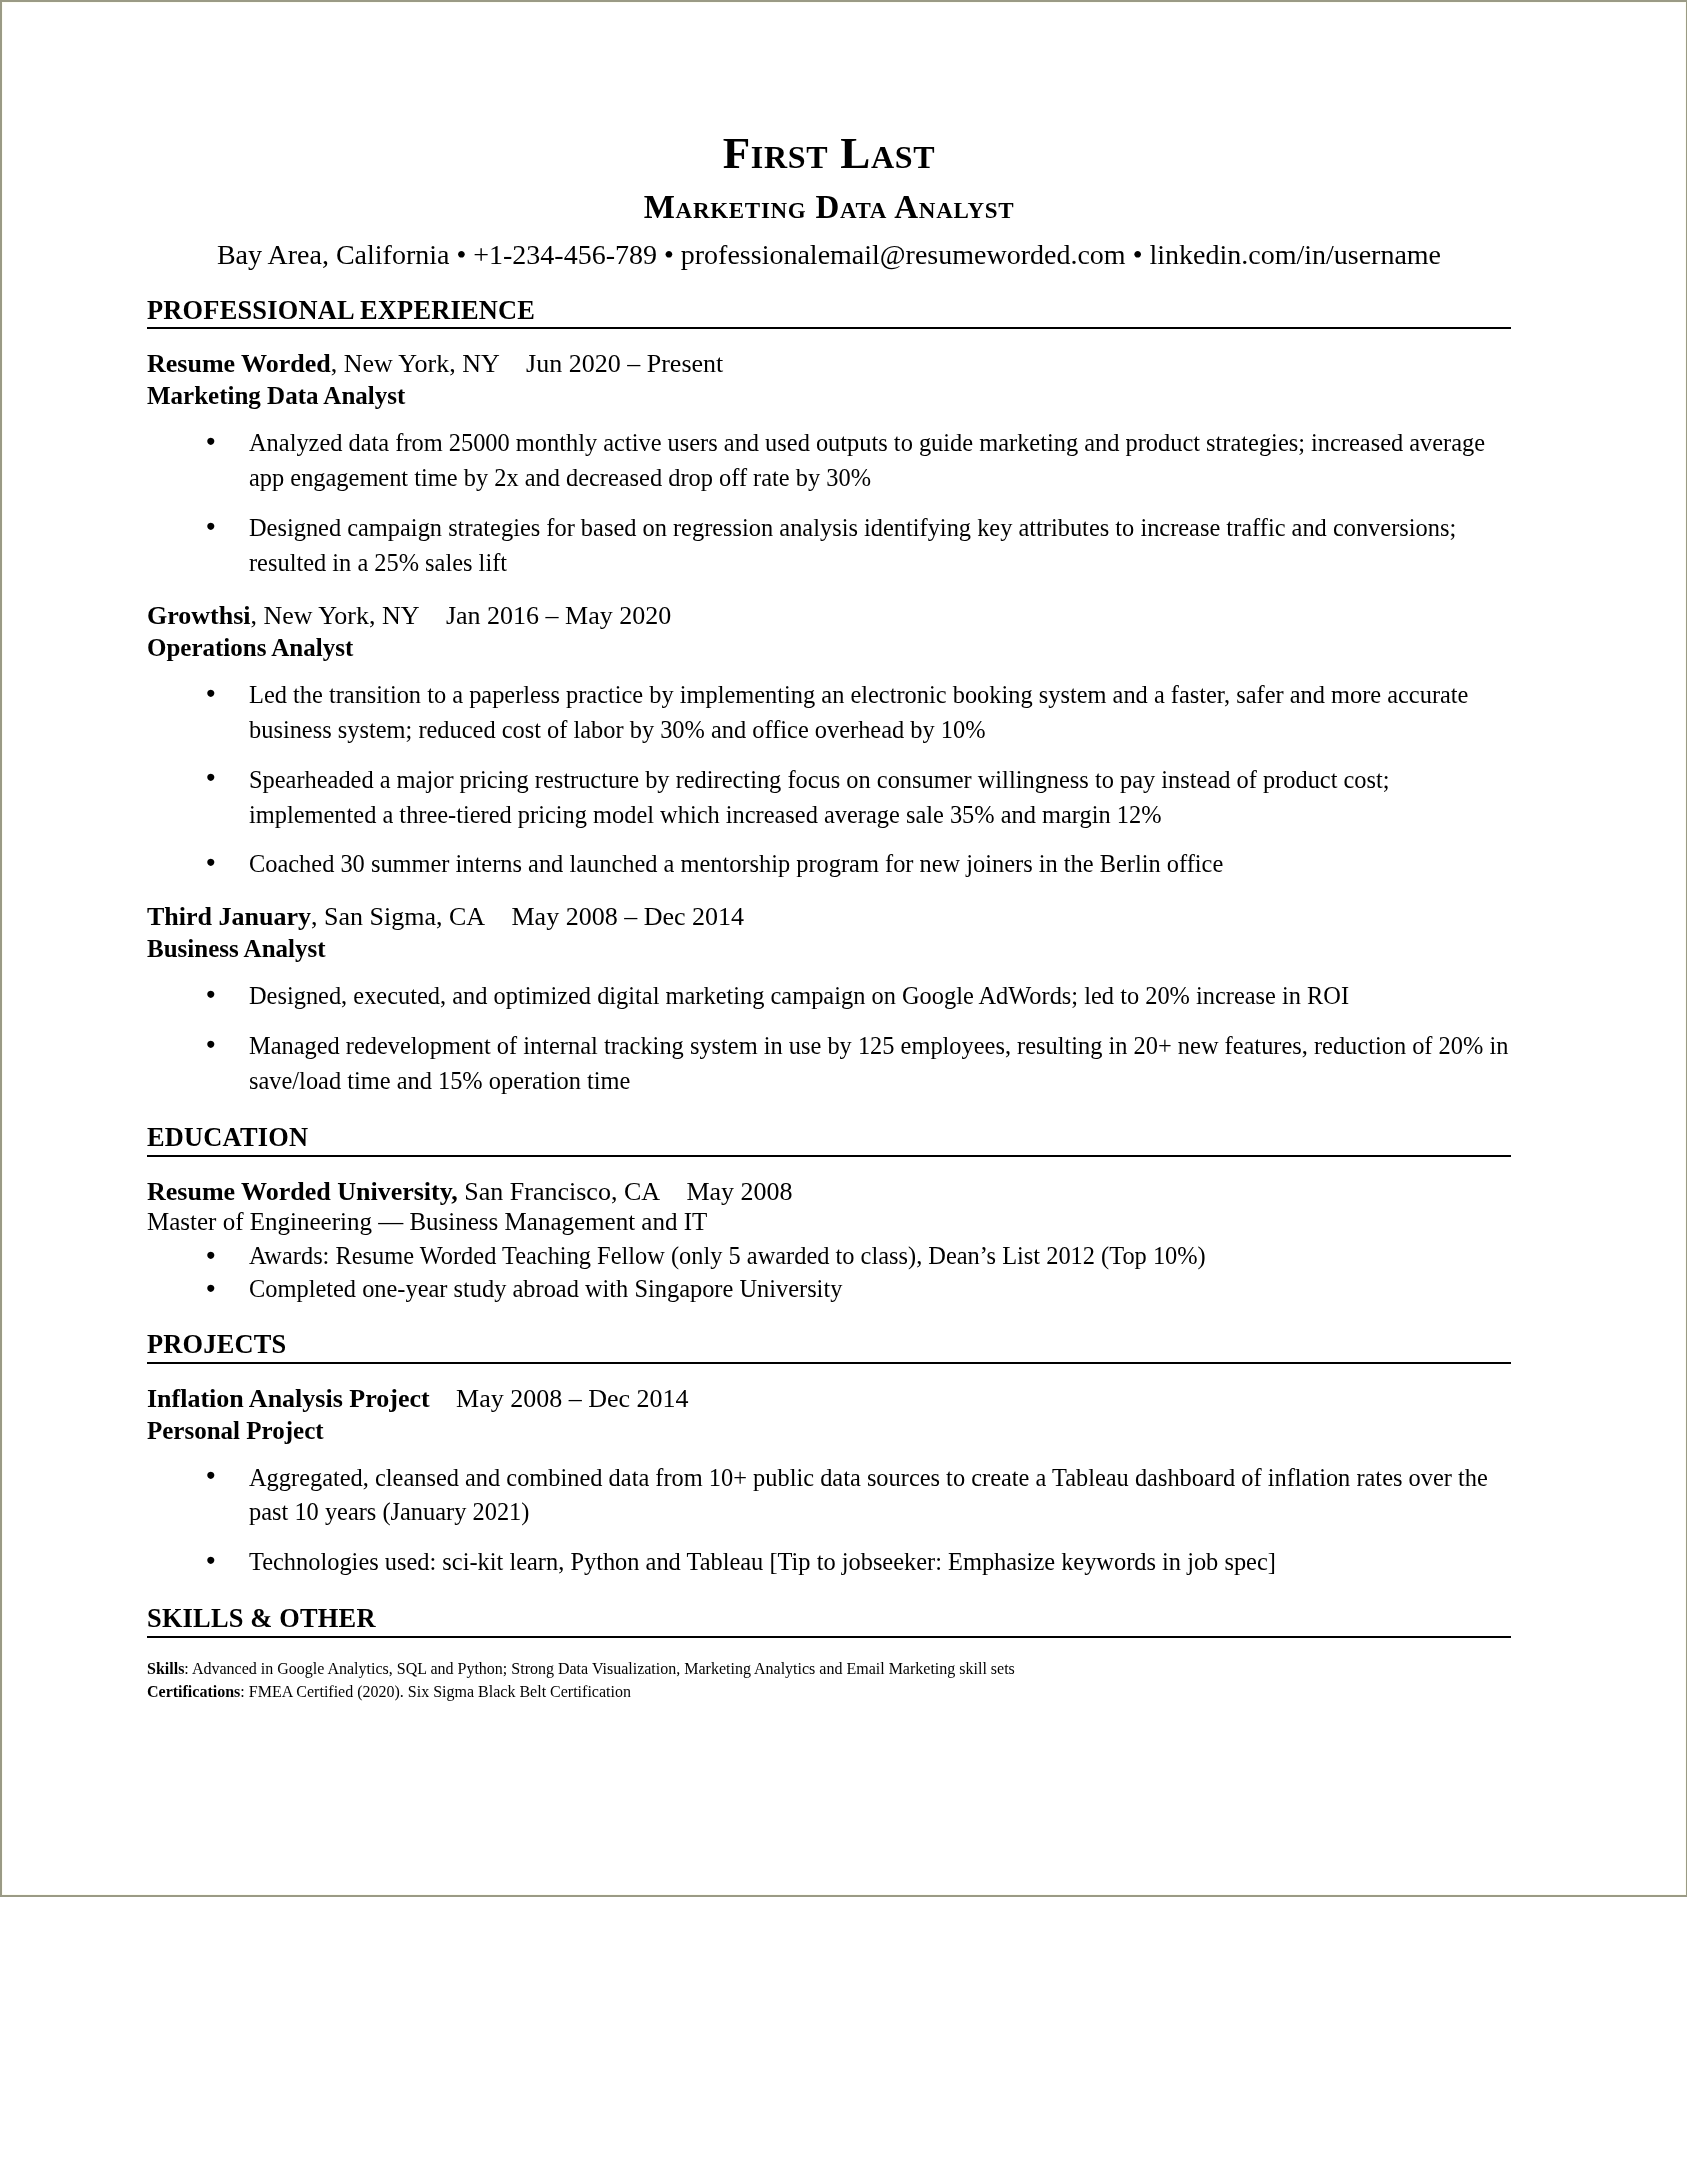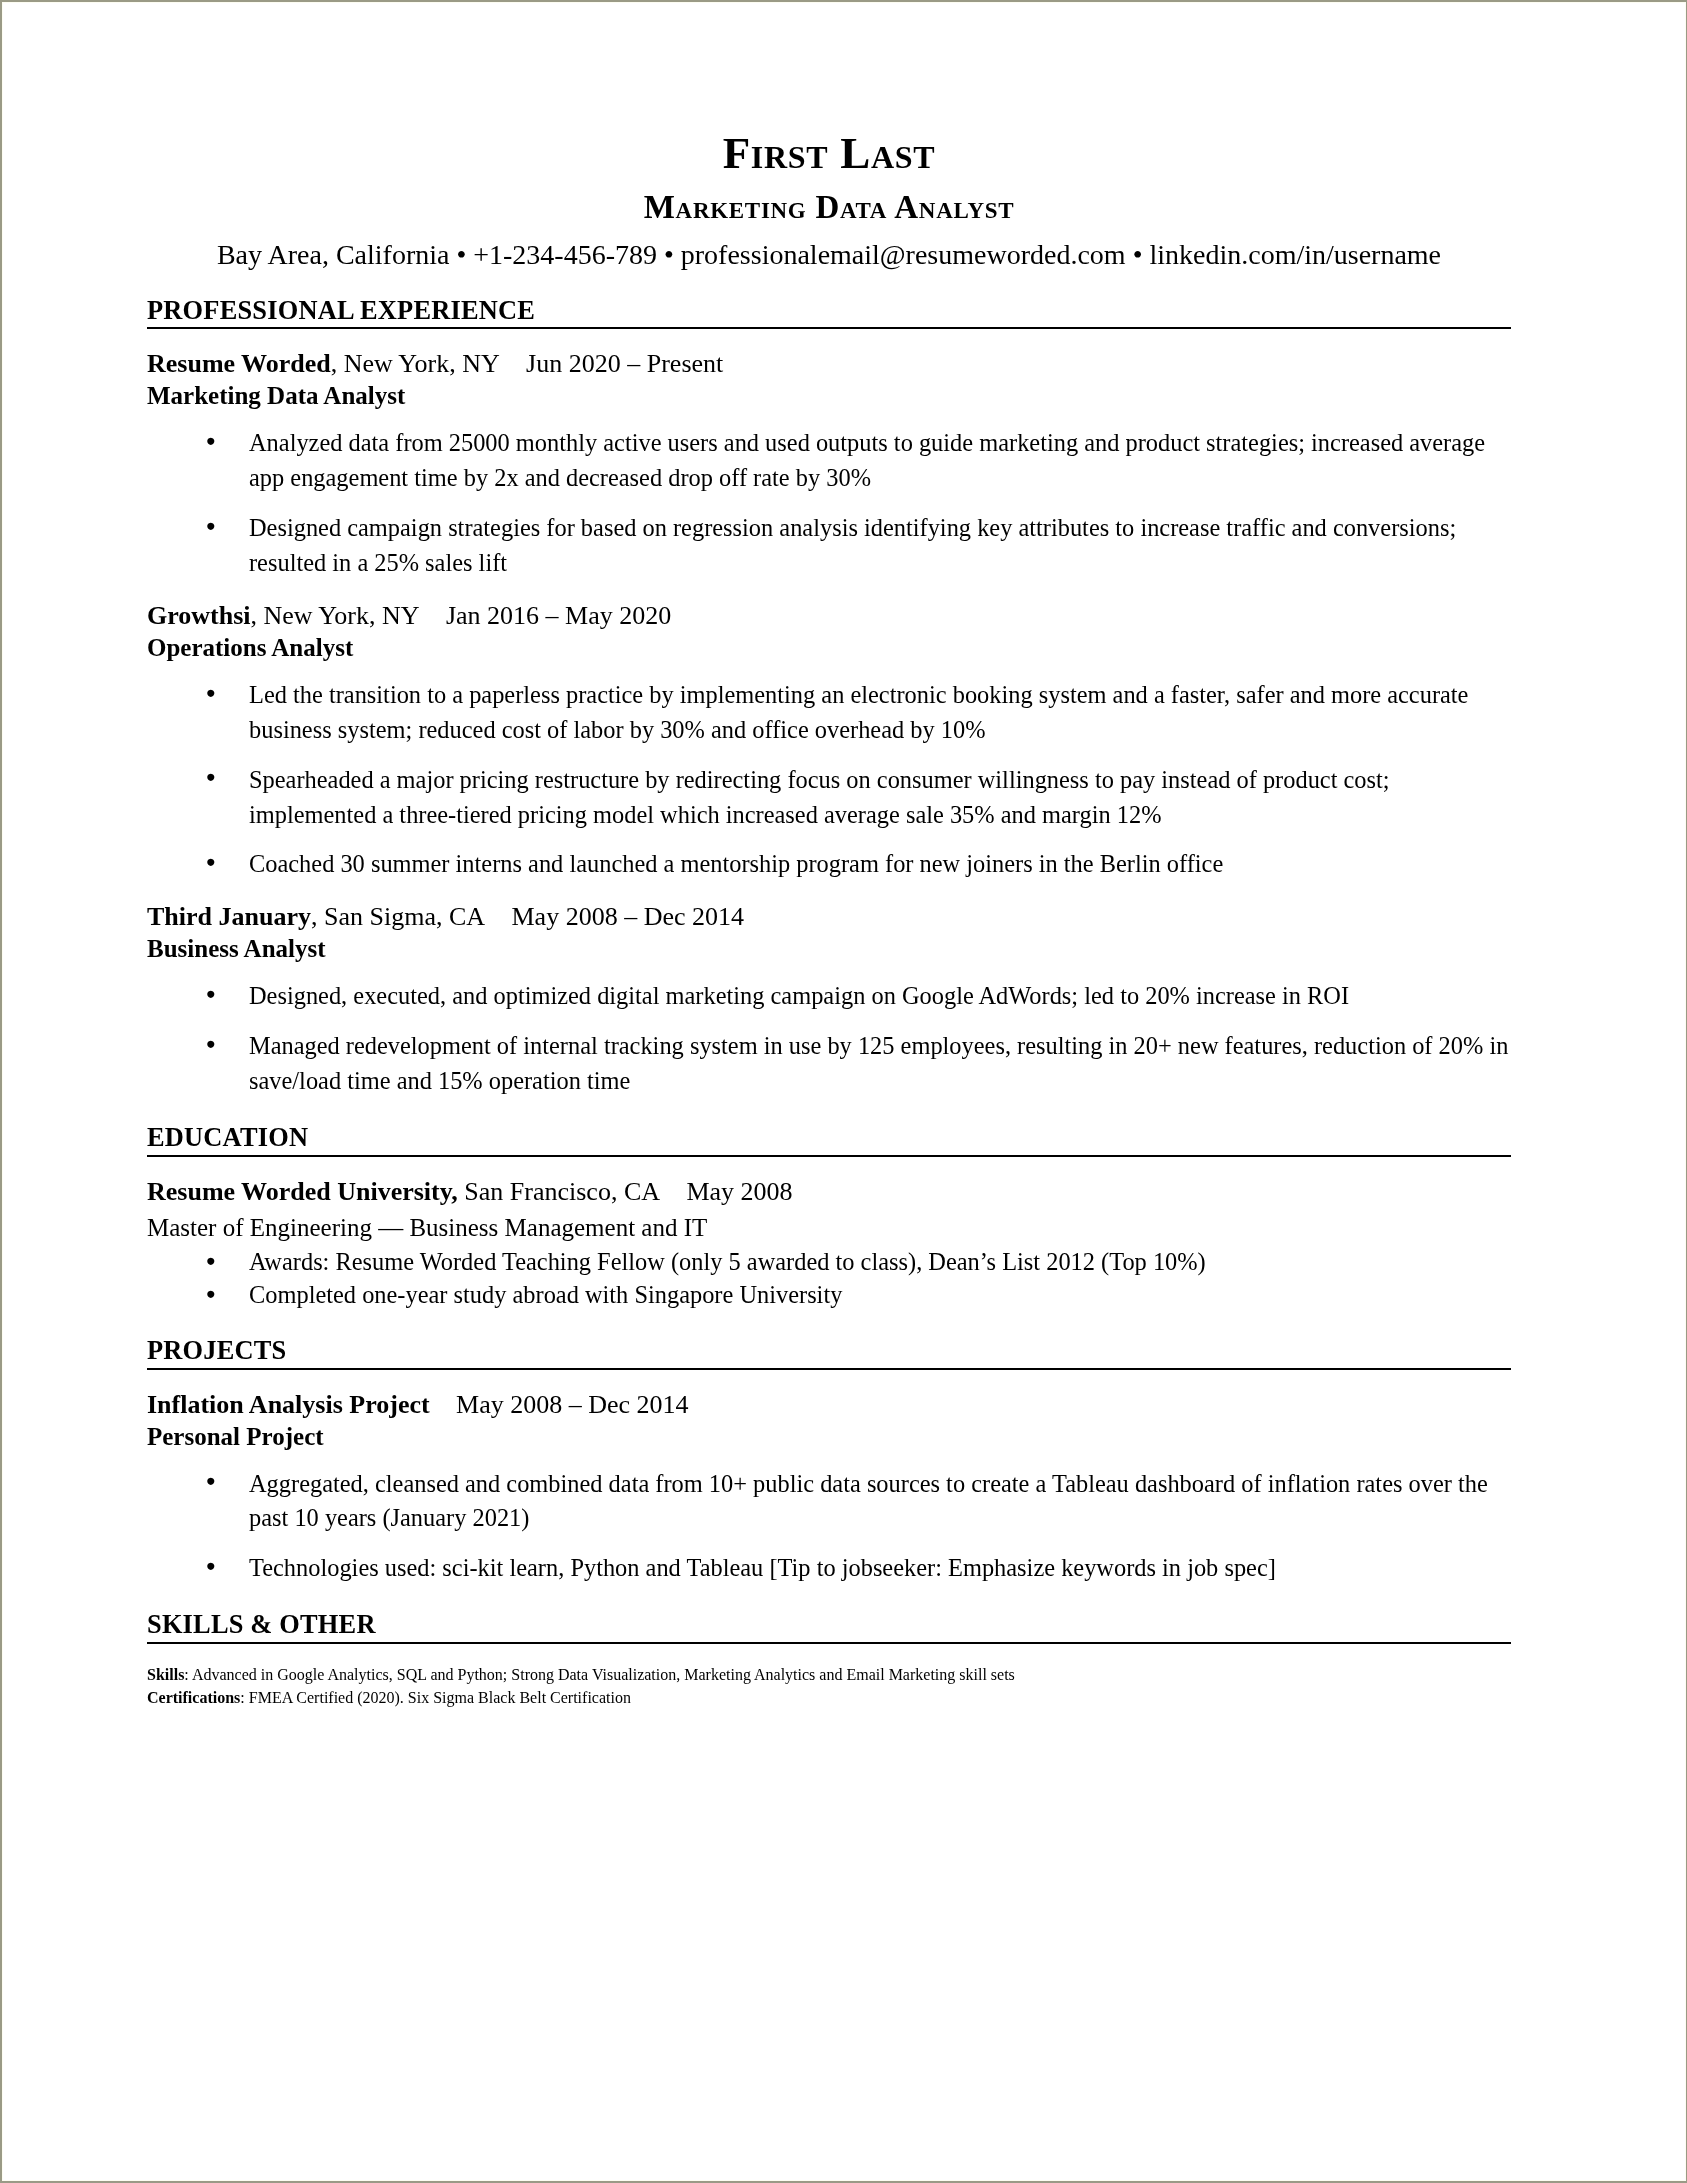--- a/index.html
+++ b/index.html
@@ -3,21 +3,21 @@
 <meta charset="utf-8">
 <style>
   html, body {
     margin: 0;
     padding: 0;
     background: #ffffff;
   }
   .page {
     position: relative;
     width: 1688px;
-    height: 2183px;
+    height: 1897px;
     background: #ffffff;
     box-sizing: border-box;
     border: 2px solid #9a9a86;
     outline: 1.3px solid #fdfdf2;
     outline-offset: -3.3px;
     font-family: "Liberation Serif", "DejaVu Serif", serif;
     color: #000000;
     overflow: hidden;
   }
   .sheet {
@@ -89,21 +89,21 @@
   .role {
     font-weight: bold;
     font-size: 25px;
     line-height: 1.2;
     margin-top: 1.3px;
   }
   .degree {
     font-weight: normal;
     font-size: 25px;
     line-height: 1.2;
-    margin-top: 6px;
+    margin-top: 0;
   }
 
   
   ul.bullets {
     list-style: none;
     margin: 2.6px 0 0 0;
     padding: 0;
   }
   ul.bullets > li {
     position: relative;

